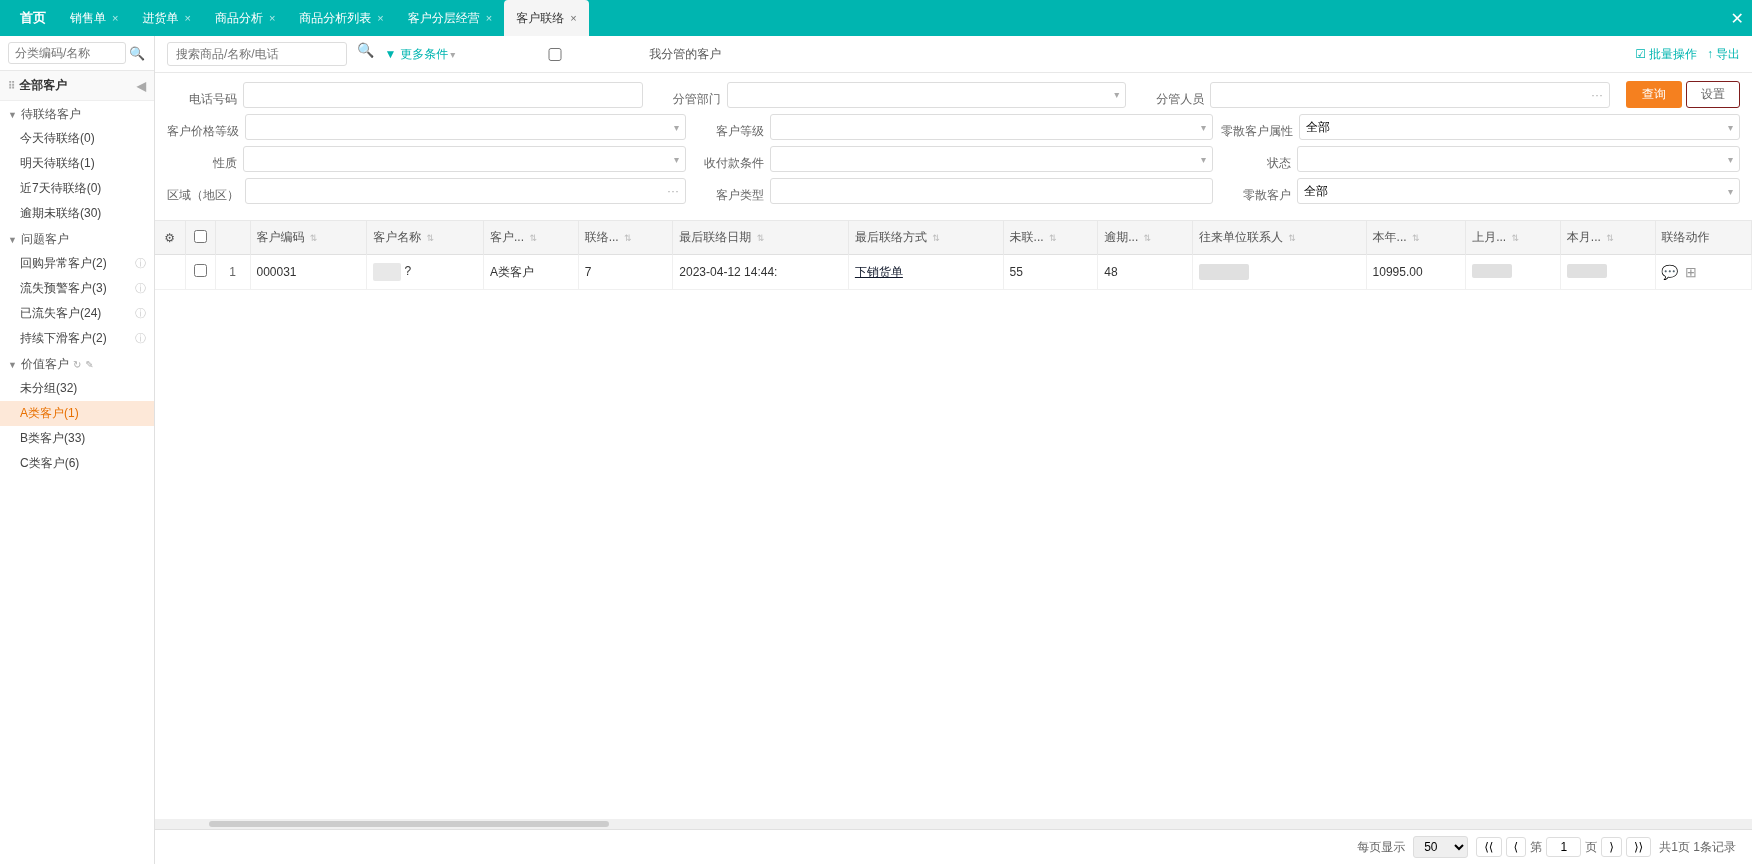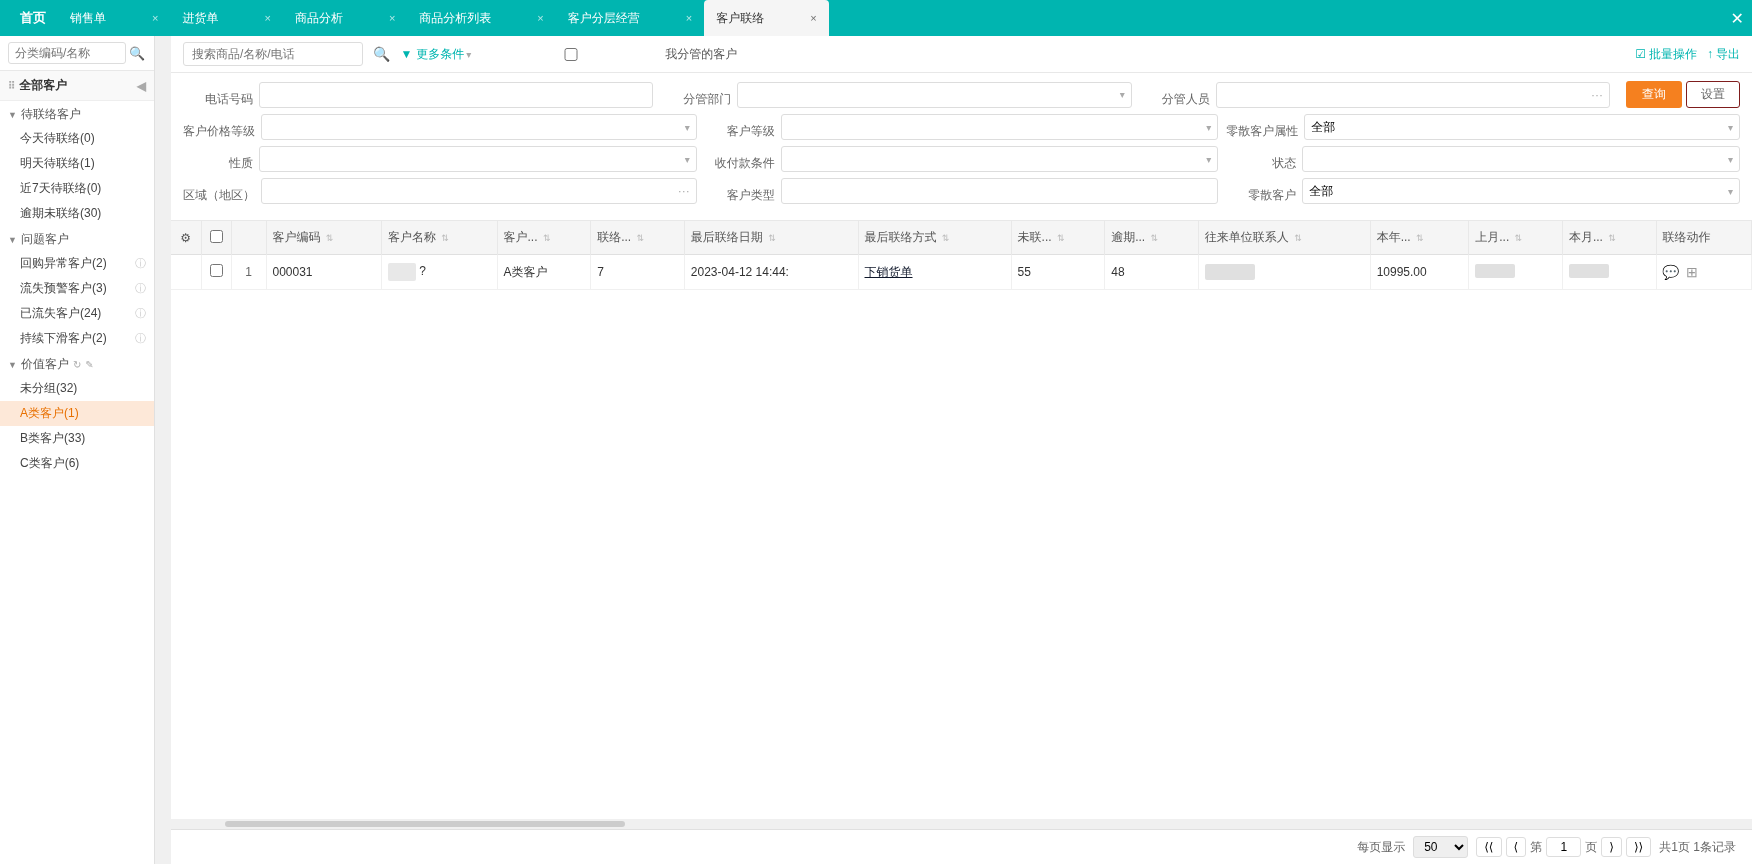--- a/index.html
+++ b/index.html
@@ -16,21 +16,20 @@
     }
     .top-nav .nav-item {
       display: flex;
       align-items: center;
       padding: 0 12px;
       height: 36px;
       cursor: pointer;
       white-space: nowrap;
       color: white;
       font-size: 13px;
-      gap: 40px;
     }
     .top-nav .nav-item.active {
       background: #f5f5f5;
       color: #333;
       border-radius: 4px 4px 0 0;
     }
     .top-nav .nav-item .close-btn {
       margin-left: 6px;
       opacity: 0.7;
       font-size: 11px;
@@ -46,21 +45,20 @@
       margin-left: auto;
       color: white;
       font-size: 16px;
       cursor: pointer;
     }
 
     
     .main-layout {
       display: flex;
       height: calc(864px - 36px);
-      gap: 16px;
     }
 
     
     .sidebar {
       width: 155px;
       background: white;
       border-right: 1px solid #e0e0e0;
       display: flex;
       flex-direction: column;
       overflow-y: auto;
@@ -136,21 +134,20 @@
       flex: 1;
       display: flex;
       flex-direction: column;
       background: #f5f5f5;
       overflow: hidden;
     }
 
     
     .filter-bar {
       display: flex;
-      align-items: center;
       padding: 6px 12px;
       background: white;
       border-bottom: 1px solid #e8e8e8;
       gap: 10px;
     }
     .filter-bar input {
       border: 1px solid #ddd;
       border-radius: 3px;
       padding: 4px 8px;
       width: 180px;

